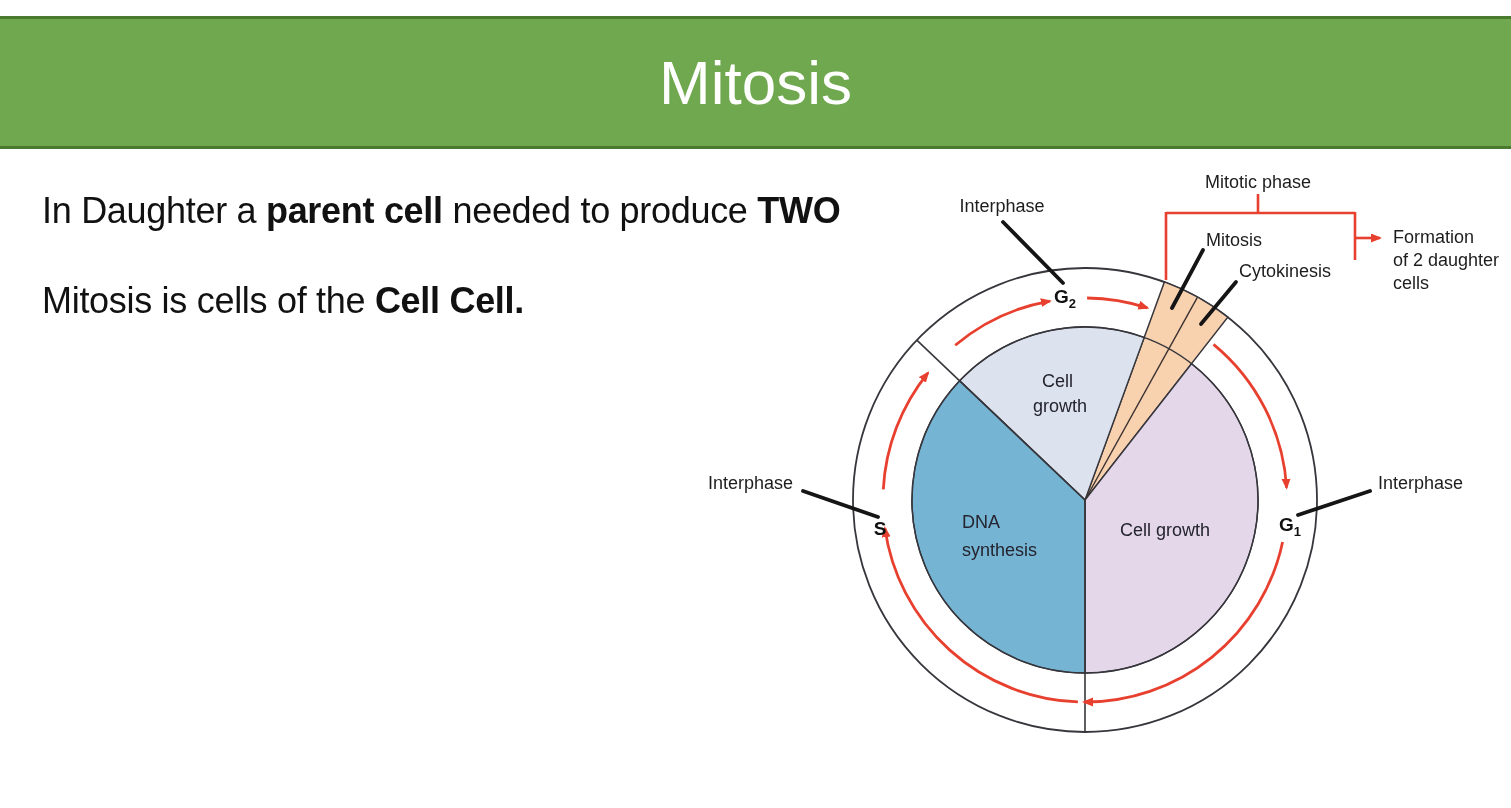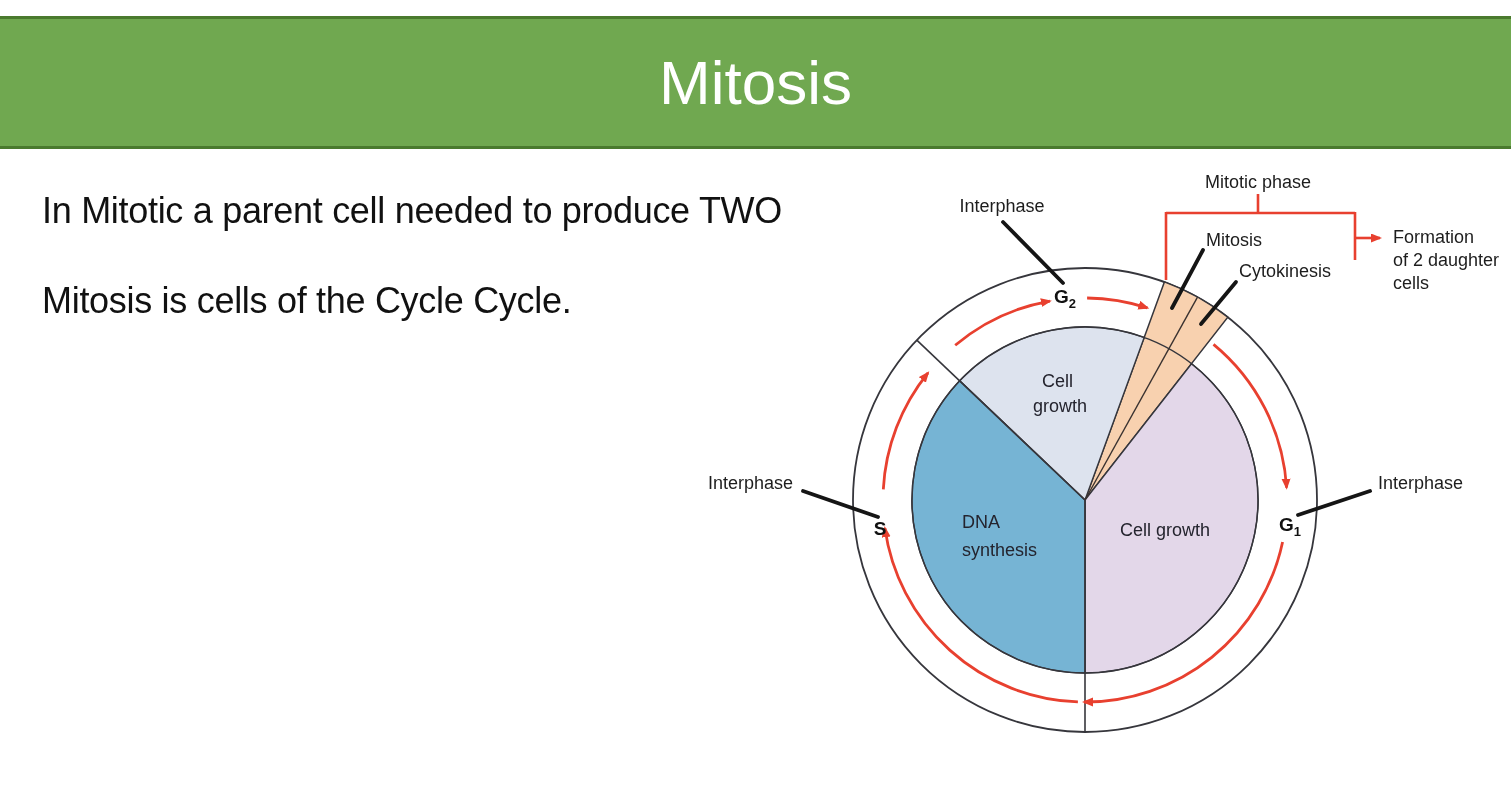--- a/index.html
+++ b/index.html
@@ -16,21 +16,21 @@
   .banner h1{
     margin:0;font-size:62px;font-weight:400;color:#ffffff;letter-spacing:0px;
   }
   
   .bodytext{
     position:absolute;left:42px;top:188px;width:830px;color:#111111;
     font-size:36px;letter-spacing:-0.3px;
   }
   .para{margin:0 0 45px 0;}
   .tline{line-height:45px;white-space:pre;}
-  .b{font-weight:normal;}
+  .b{font-weight:bold;}
   
   .diagram{position:absolute;left:690px;top:160px;}
   text{fill:#1d1d1d;font-family:"Liberation Sans","DejaVu Sans",sans-serif;}
   .lbl{font-size:18px;}
   .inner-lbl{font-size:18px;fill:#24242e;}
   .phase{font-size:19px;font-weight:bold;fill:#111;}
   .sub{font-size:13px;font-weight:bold;}
   .ptr{stroke:#151515;stroke-width:3.8;stroke-linecap:round;fill:none;}
   .redln{stroke-width:2.6;fill:none;}
   .redarc{stroke-width:2.8;fill:none;}
@@ -38,24 +38,24 @@
 </style>
 </head>
 <body>
 
 <div class="banner" style="background: rgb(112, 168, 80); border-color: rgb(74, 122, 46);">
   <h1>Mitosis</h1>
 </div>
 
 <div class="bodytext">
     <div class="para">
-      <div class="tline"><span>In Mitotic a </span><span class="b">parent cell</span><span> needed to produce </span><span class="b">TWO</span></div>
+      <div class="tline"><span>In Daughter a </span><span class="b">parent cell</span><span> needed to produce </span><span class="b">TWO</span></div>
     </div>
     <div class="para">
-      <div class="tline"><span>Mitosis is cells of the </span><span class="b">Cycle Cycle.</span></div>
+      <div class="tline"><span>Mitosis is cells of the </span><span class="b">Cell Cell.</span></div>
     </div>
   </div>
 
 <svg class="diagram" width="821" height="630" viewBox="0 0 821 630">
   <defs>
     <marker id="arrowR" markerUnits="userSpaceOnUse" markerWidth="16" markerHeight="13" refX="9" refY="4.5" orient="auto">
       <path d="M0,0 L11,4.5 L0,9 Z" fill="#e8402f"></path>
     </marker>
   </defs>
 

